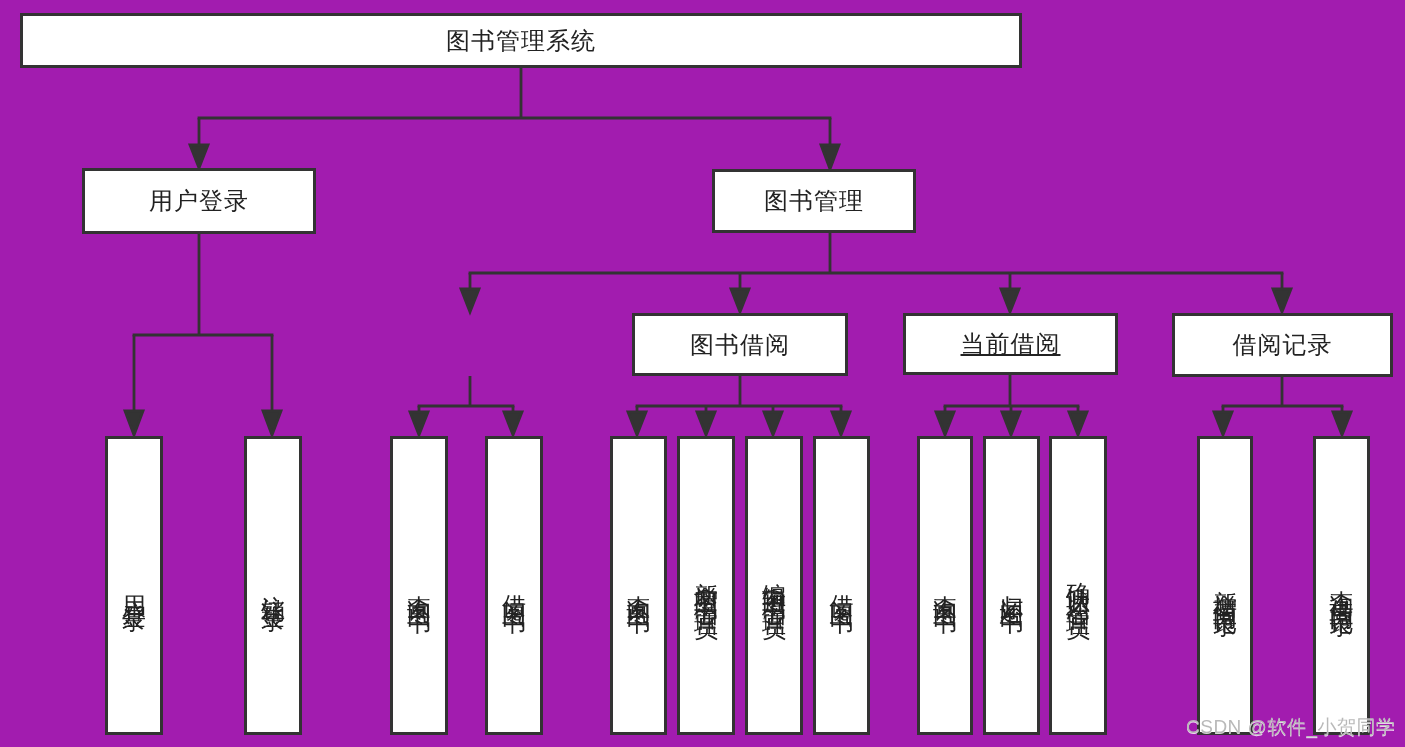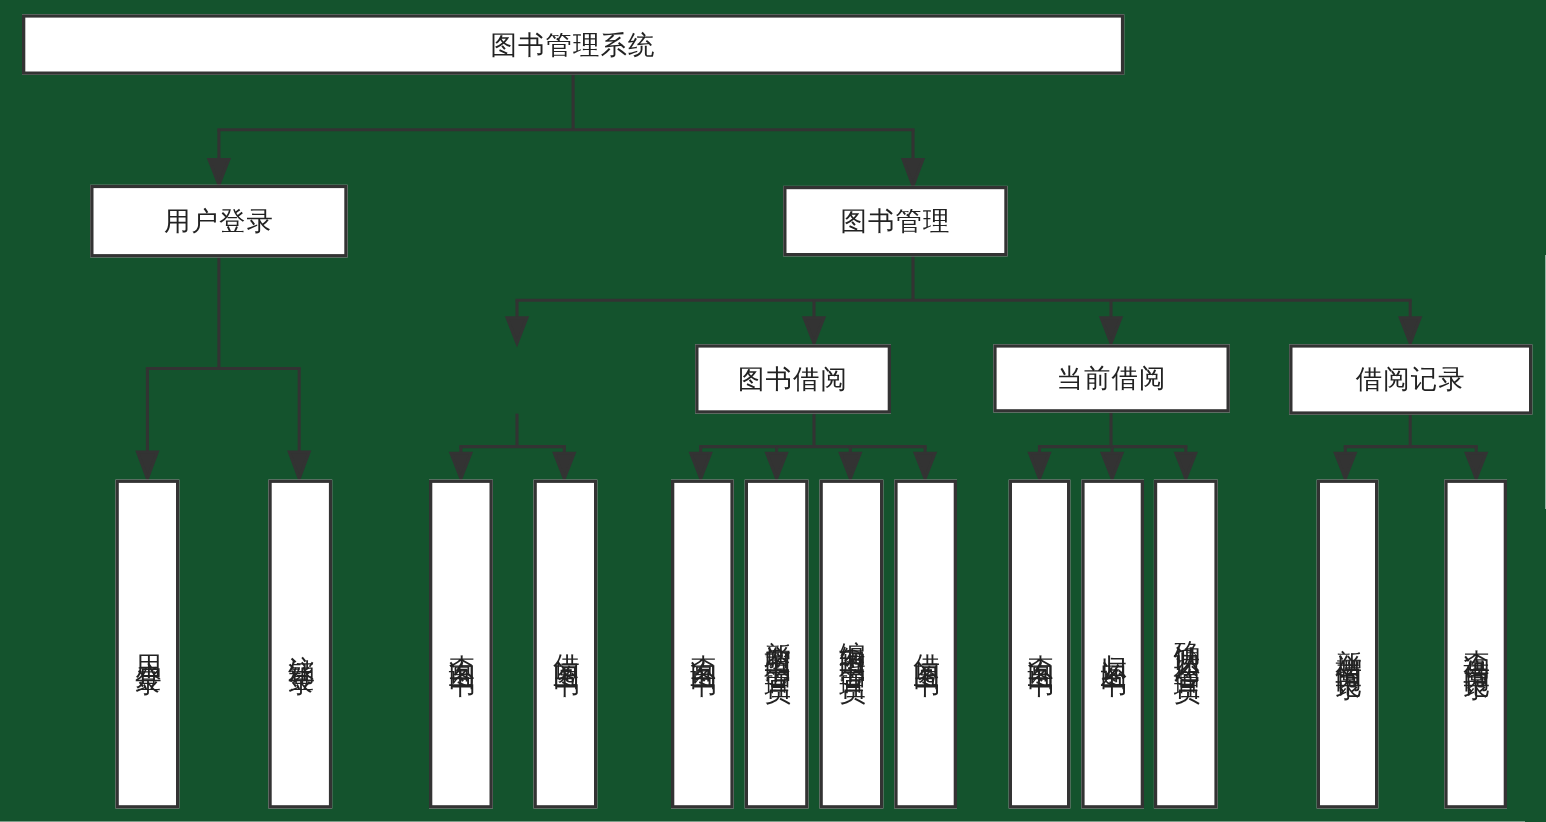--- a/index.html
+++ b/index.html
@@ -1,20 +1,20 @@
 <!DOCTYPE html>
 <html><head>
 <meta charset="utf-8">
 <style>
   html, body { margin: 0; padding: 0; background: #ffffff; }
   .stage {
     position: relative;
     width: 1405px;
     height: 747px;
-    background: #14532d;
+    background: #a21caf;
     overflow: hidden;
     font-family: "Liberation Sans", "DejaVu Sans", sans-serif;
   }
   .stage svg.wires {
     position: absolute;
     left: 0; top: 0;
     width: 1405px; height: 747px;
   }
   .box {
     position: absolute;
@@ -134,24 +134,24 @@
     <span>图书管理系统</span>
   </div>
 
   <div class="box" style="left:82px; top:168px; width:234px; height:66px;">
     <span>用户登录</span>
   </div>
   <div class="box" style="left:712px; top:169px; width:204px; height:64px;">
     <span>图书管理</span>
   </div>
 
-  <div class="box" style="left:632px; top:313px; width:178px; height:63px;">
+  <div class="box" style="left:632px; top:313px; width:216px; height:63px;">
     <span>图书借阅</span>
   </div>
-  <div class="box" style="left:903px; top:313px; width:215px; height:62px;">
+  <div class="box" style="left:903px; top:313px; width:215px; height:62px;text-decoration:underline;">
     <span>当前借阅</span>
   </div>
   <div class="box" style="left:1172px; top:313px; width:221px; height:64px;">
     <span>借阅记录</span>
   </div>
 
   <div class="box vbox" style="left:105px; top:436px; width:58px; height:299px;">
     <span class="vtext">用户登录</span>
   </div>
   <div class="box vbox" style="left:244px; top:436px; width:58px; height:299px;">
@@ -188,14 +188,15 @@
     <span class="vtext">确认归还（管理员）</span>
   </div>
 
   <div class="box vbox" style="left:1197px; top:436px; width:56px; height:299px;">
     <span class="vtext">新增借阅记录</span>
   </div>
   <div class="box vbox" style="left:1313px; top:436px; width:57px; height:299px;">
     <span class="vtext">查询借阅记录</span>
   </div>
 
+  <div class="watermark">CSDN @软件_小贺同学</div>
 
 </div>
 
 </body></html>

